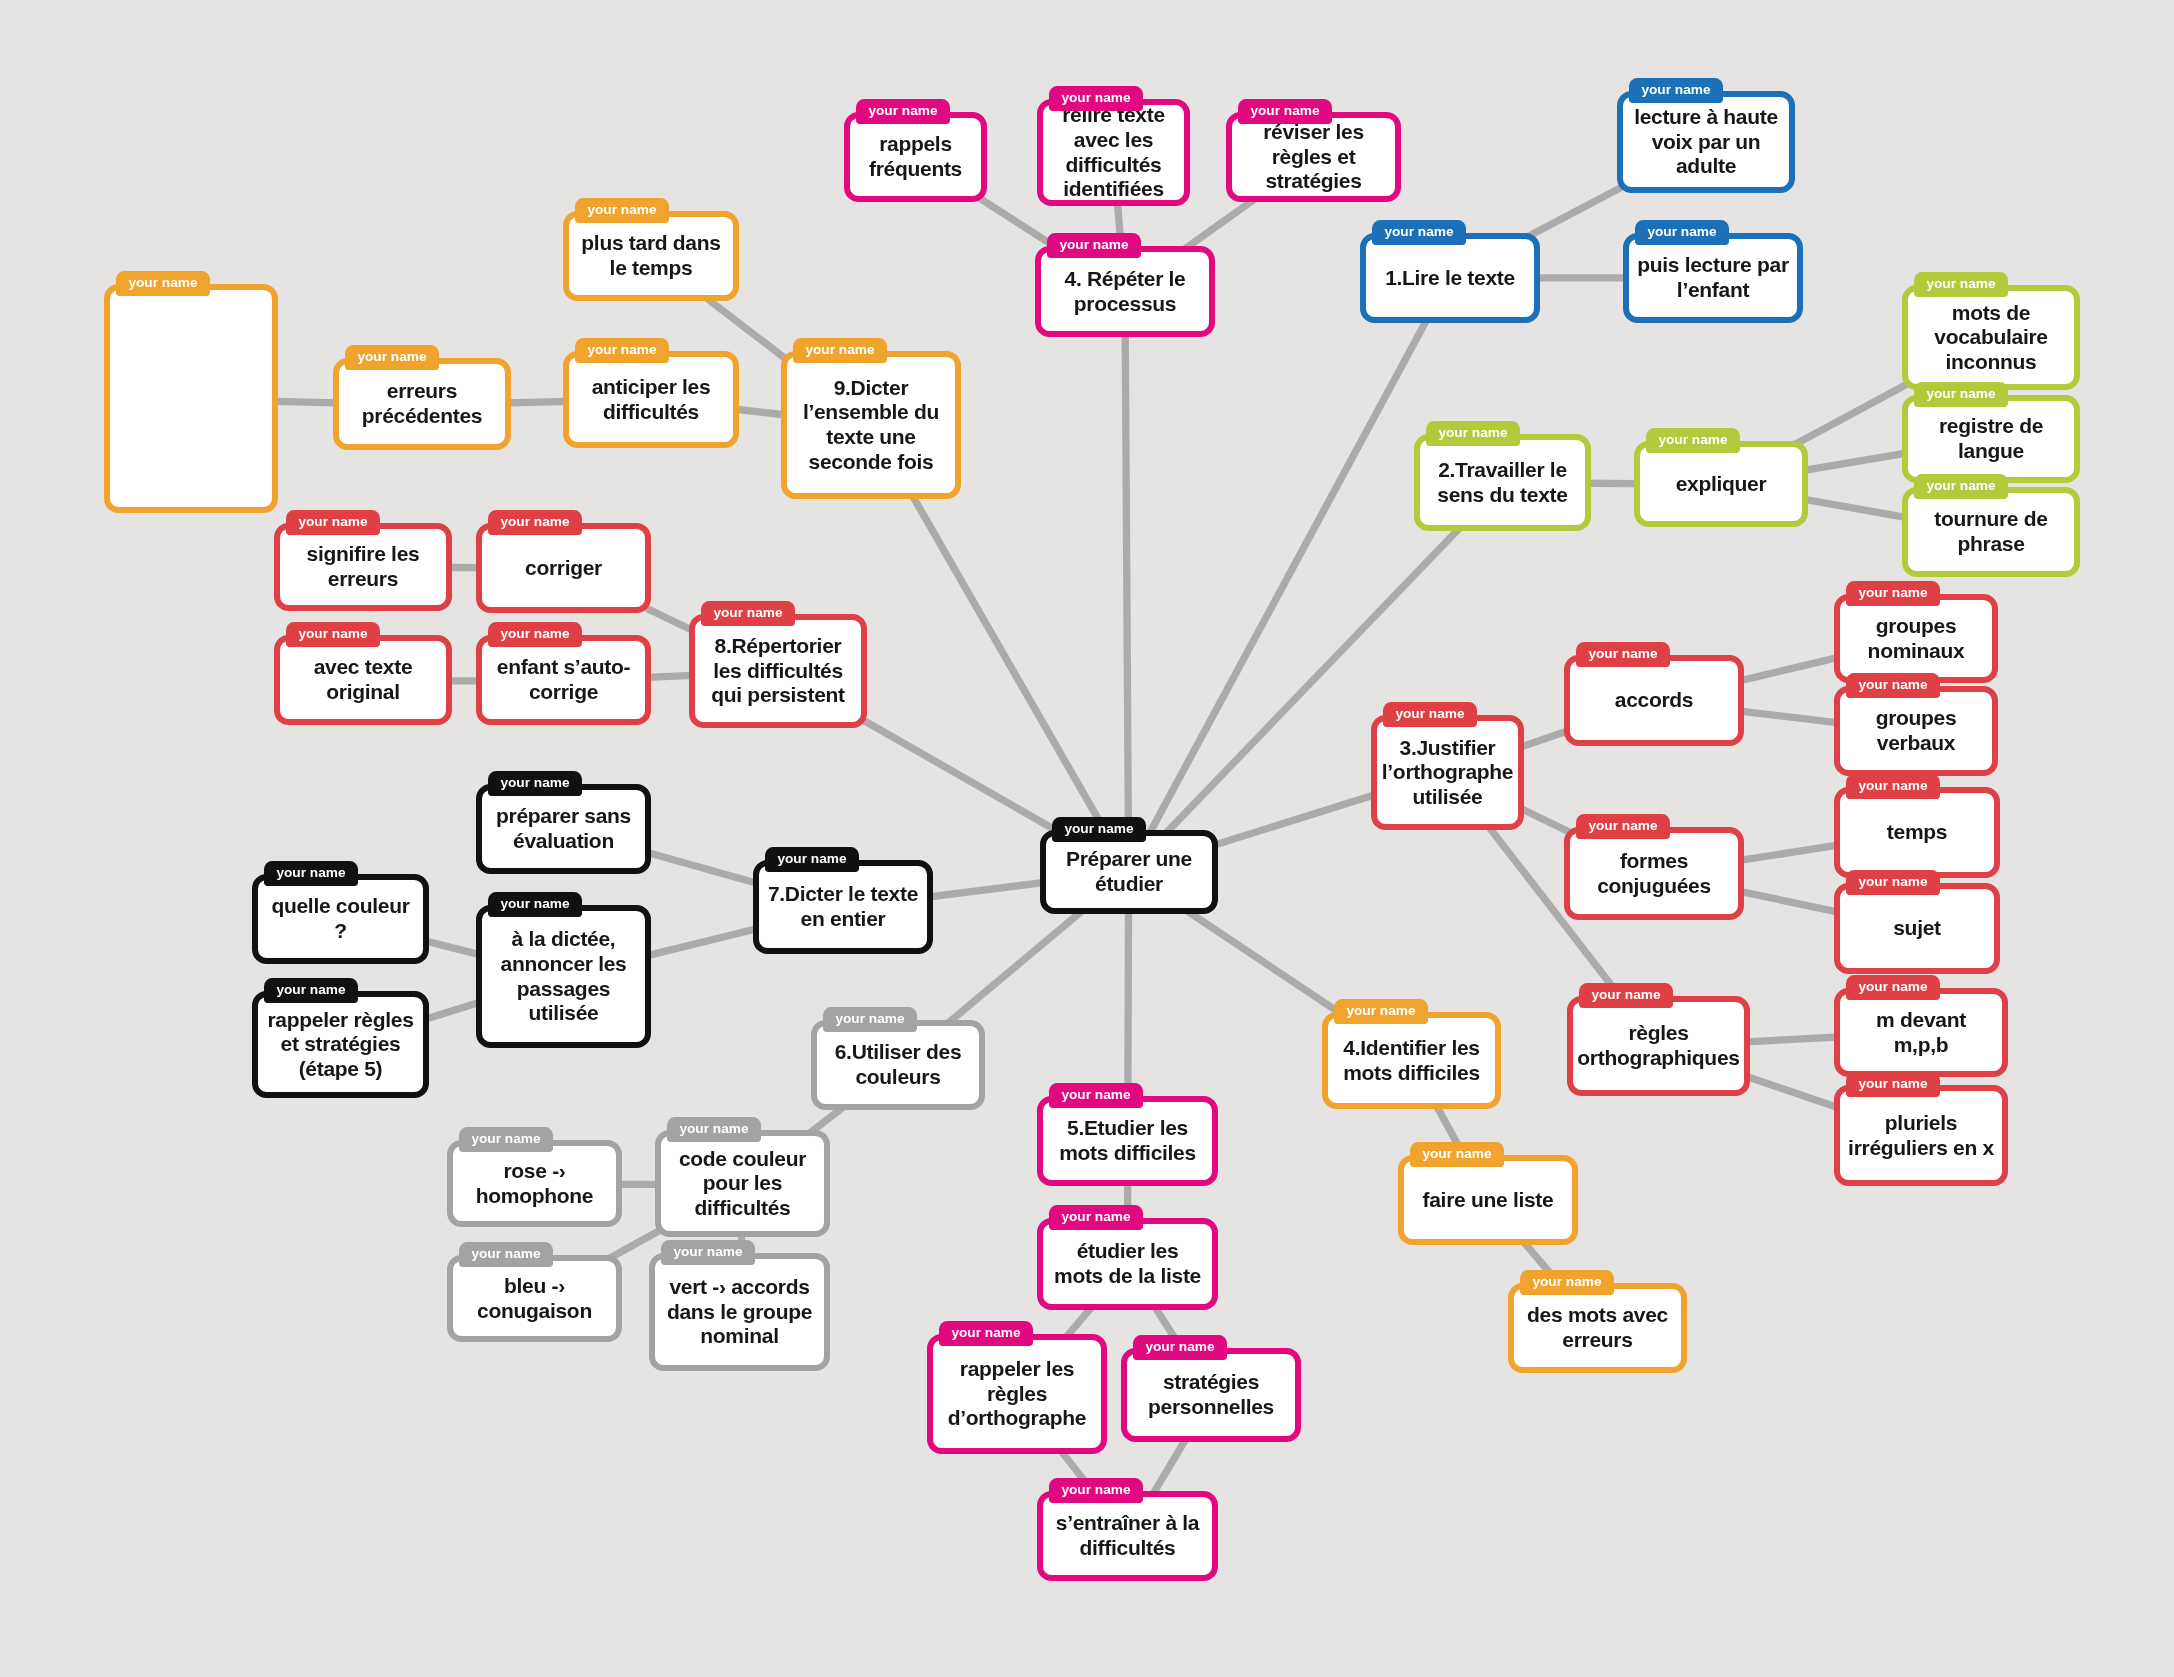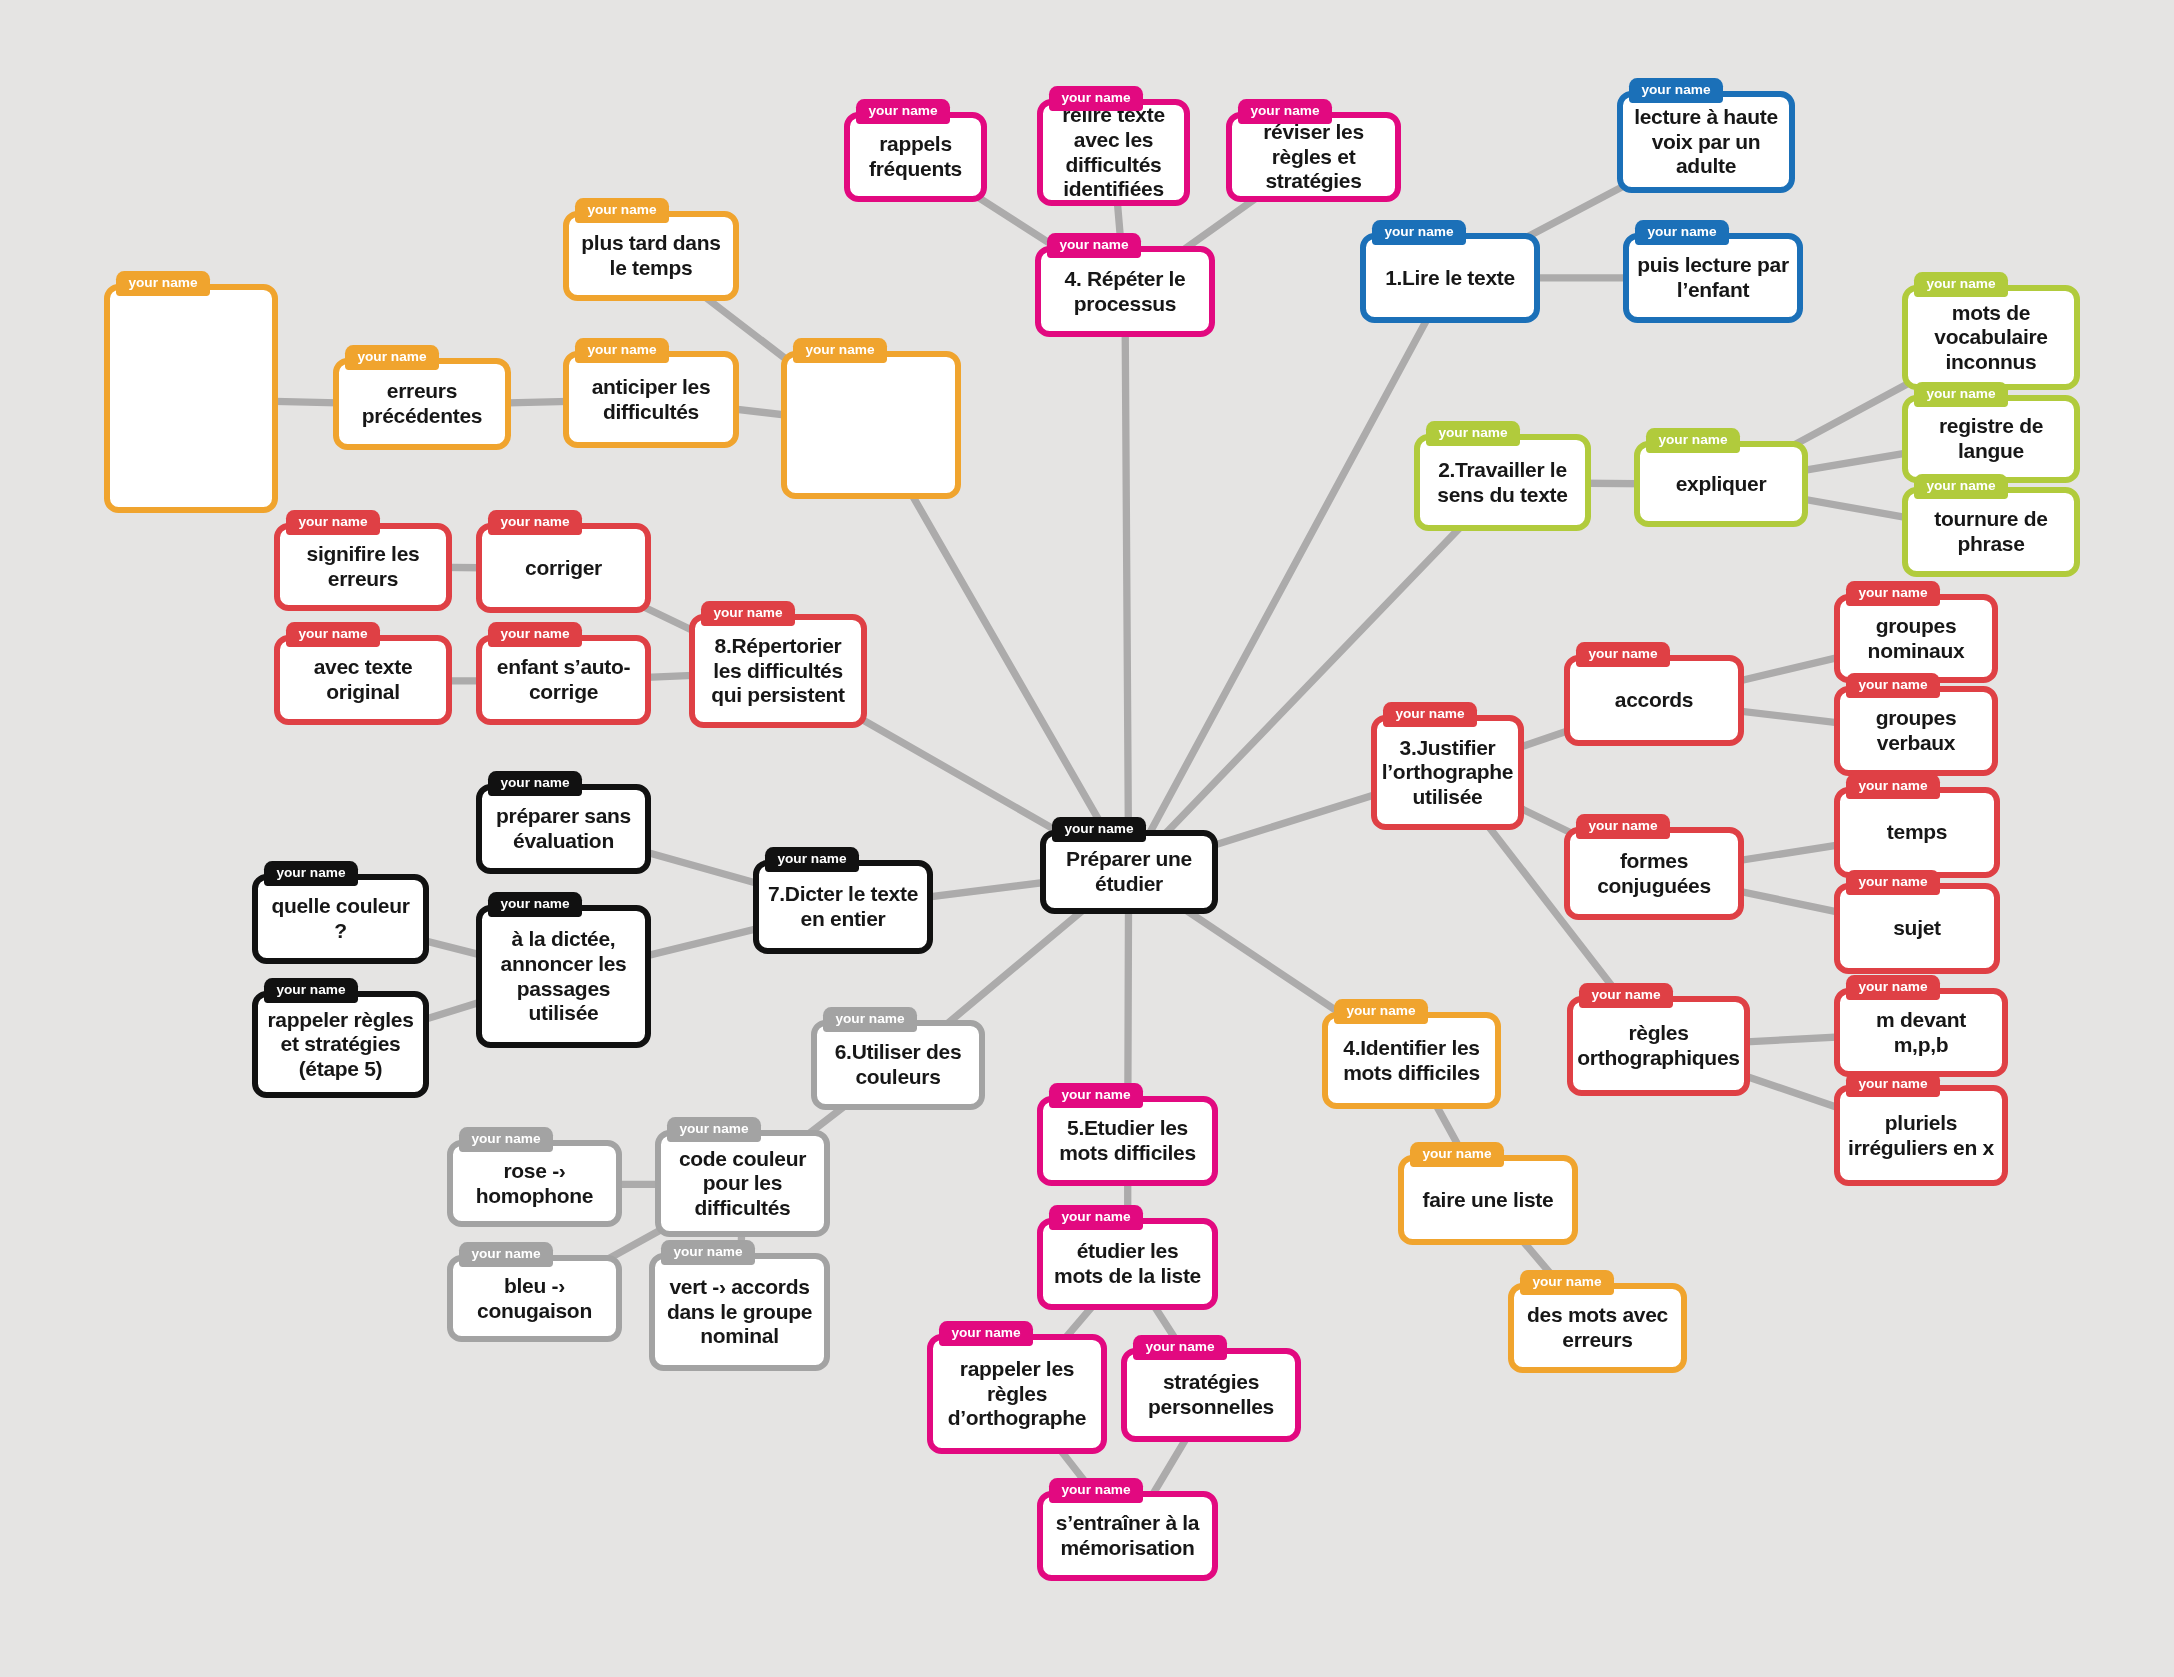--- a/index.html
+++ b/index.html
@@ -234,21 +234,21 @@
   <div class="node pink" style="left:927px; top:1334px; width:180px; height:120px;">
     <span class="tab">your name</span>
     <span class="label">rappeler les règles d’orthographe</span>
   </div>
   <div class="node pink" style="left:1121px; top:1348px; width:180px; height:94px;">
     <span class="tab">your name</span>
     <span class="label">stratégies personnelles</span>
   </div>
   <div class="node pink" style="left:1037px; top:1491px; width:181px; height:90px;">
     <span class="tab">your name</span>
-    <span class="label">s’entraîner à la mémorisation</span>
+    <span class="label">s’entraîner à la difficultés</span>
   </div>
 
   <div class="node gray" style="left:811px; top:1020px; width:174px; height:90px;">
     <span class="tab">your name</span>
     <span class="label">6.Utiliser des couleurs</span>
   </div>
   <div class="node gray" style="left:655px; top:1130px; width:175px; height:107px;">
     <span class="tab">your name</span>
     <span class="label">code couleur pour les difficultés</span>
   </div>
@@ -302,20 +302,21 @@
     <span class="tab">your name</span>
     <span class="label">enfant s’auto-corrige</span>
   </div>
   <div class="node red" style="left:689px; top:614px; width:178px; height:114px;">
     <span class="tab">your name</span>
     <span class="label">8.Répertorier les difficultés qui persistent</span>
   </div>
 
   <div class="node orange" style="left:781px; top:351px; width:180px; height:148px;">
     <span class="tab">your name</span>
+    <span class="label">9.Dicter l’ensemble du texte une seconde fois</span>
   </div>
   <div class="node orange" style="left:563px; top:351px; width:176px; height:97px;">
     <span class="tab">your name</span>
     <span class="label">anticiper les difficultés</span>
   </div>
   <div class="node orange" style="left:563px; top:211px; width:176px; height:90px;">
     <span class="tab">your name</span>
     <span class="label">plus tard dans le temps</span>
   </div>
   <div class="node orange" style="left:333px; top:358px; width:178px; height:92px;">

